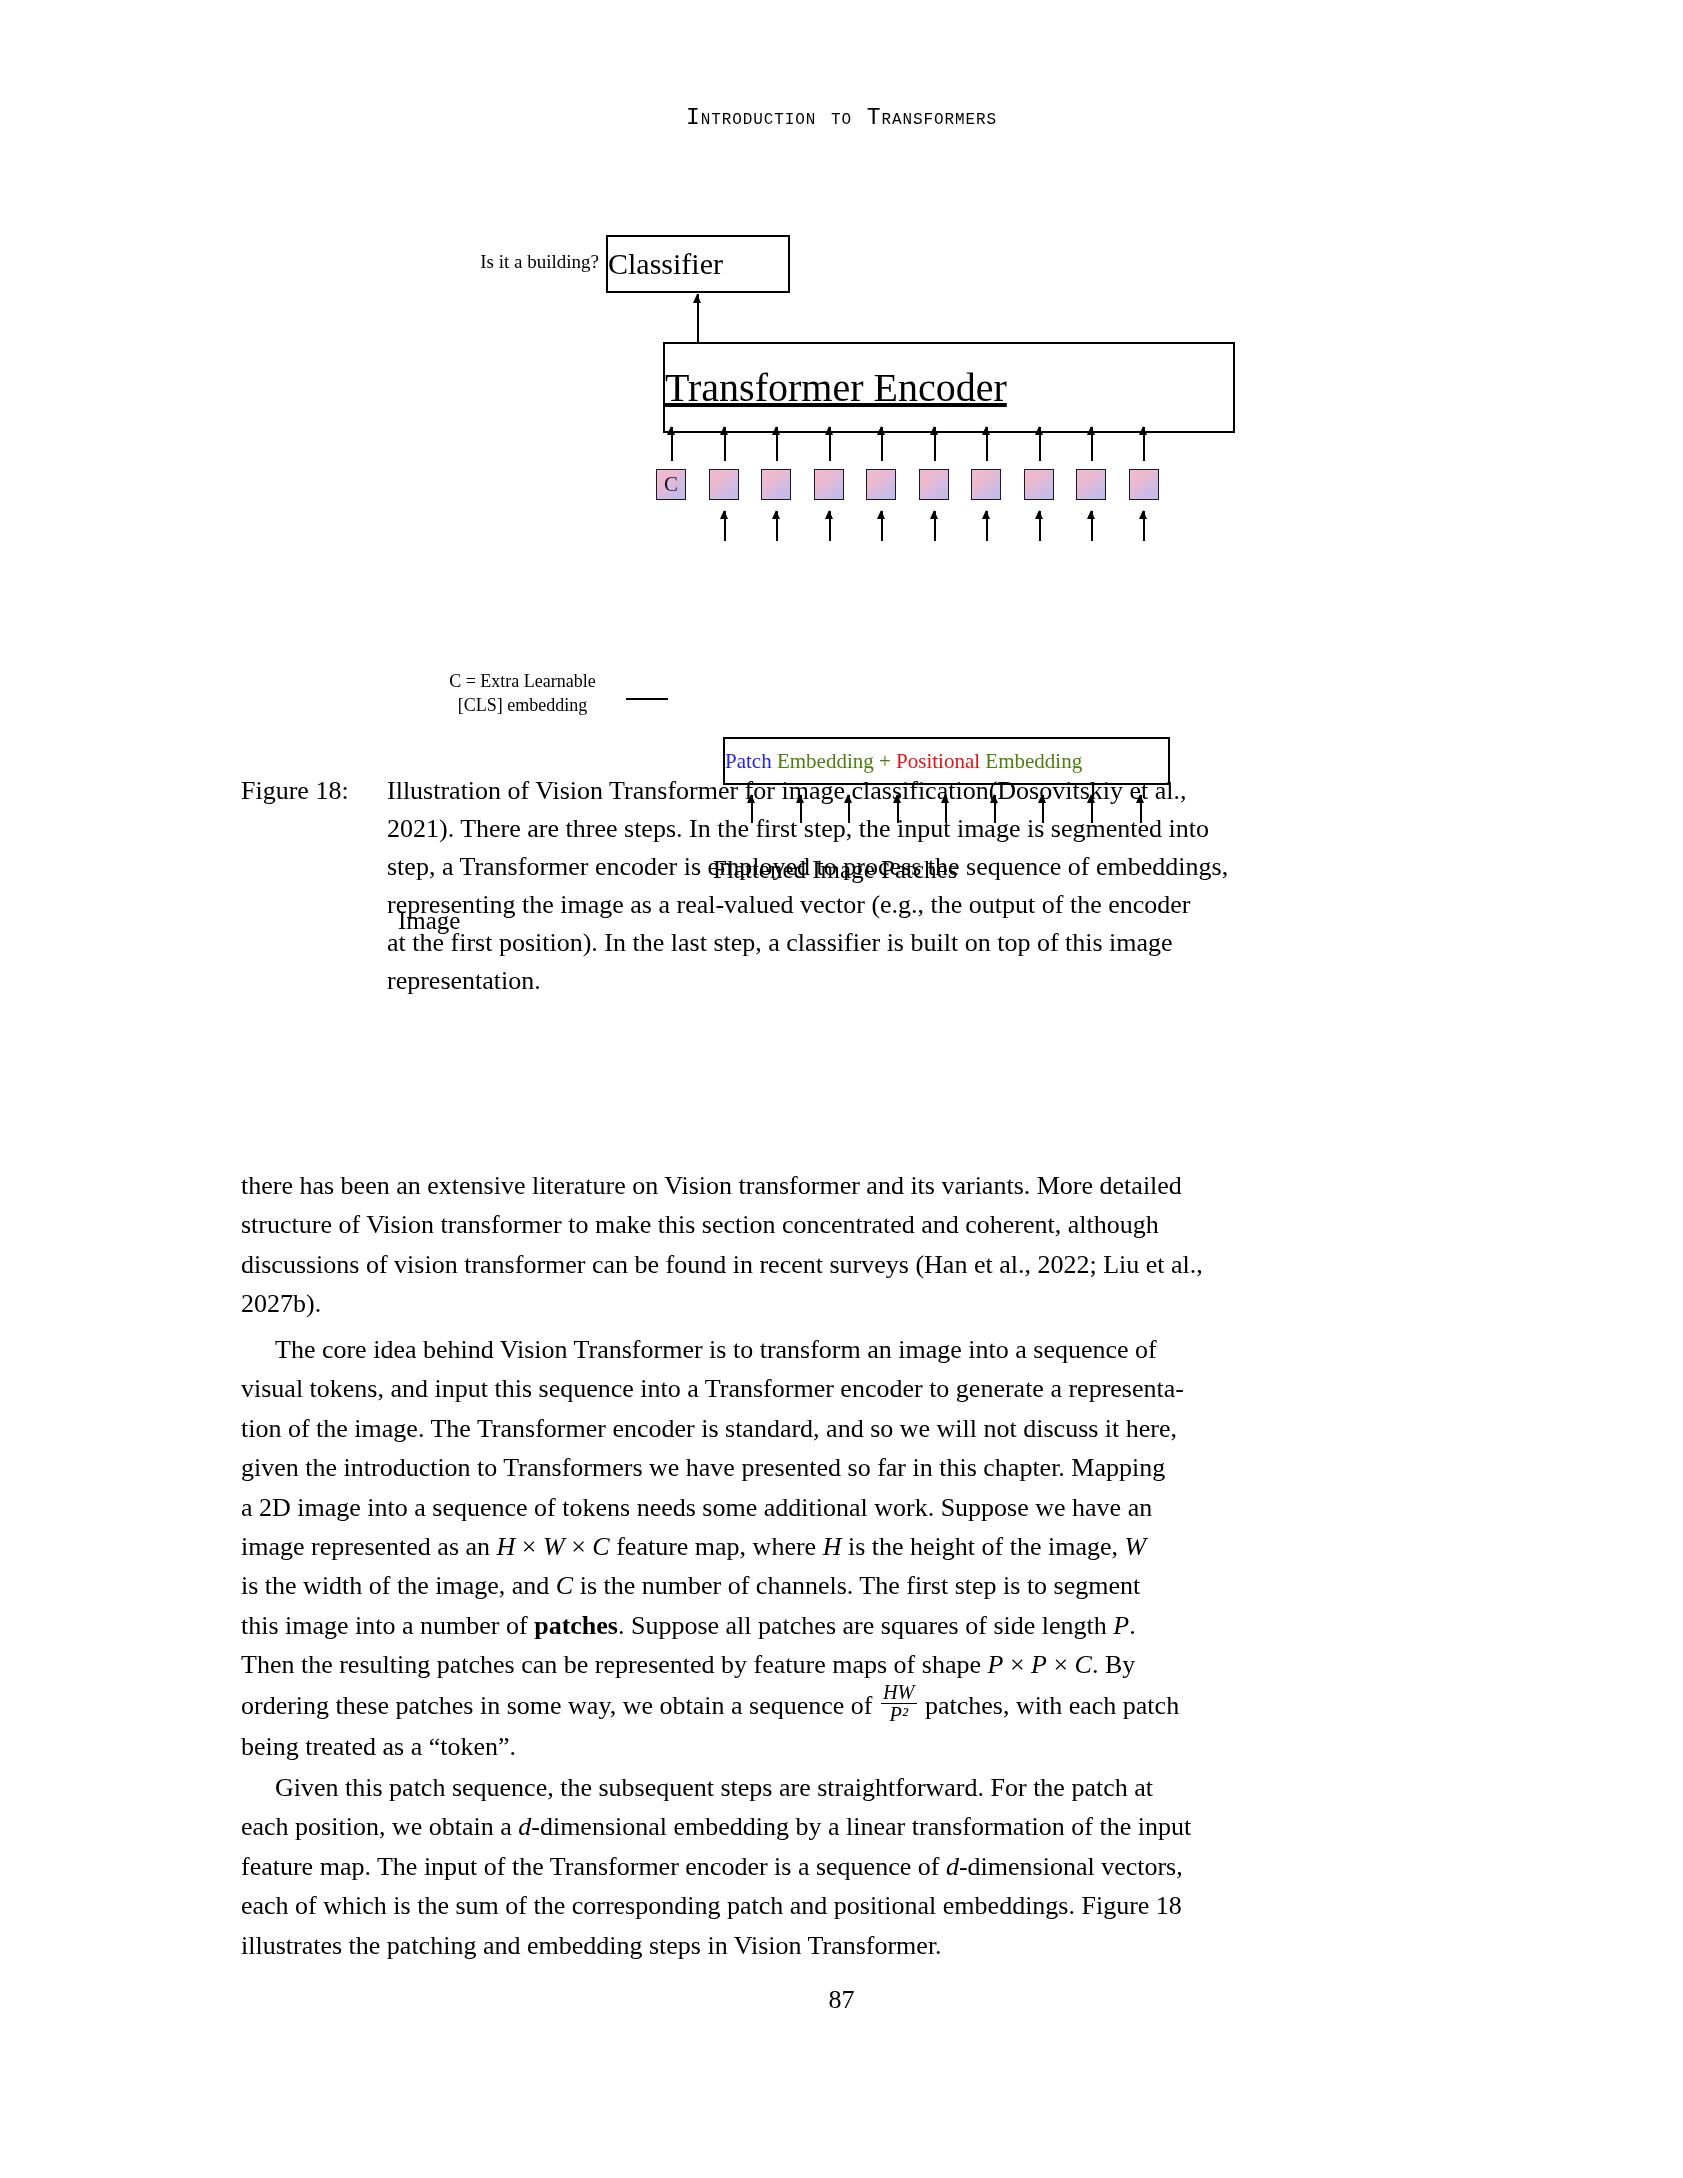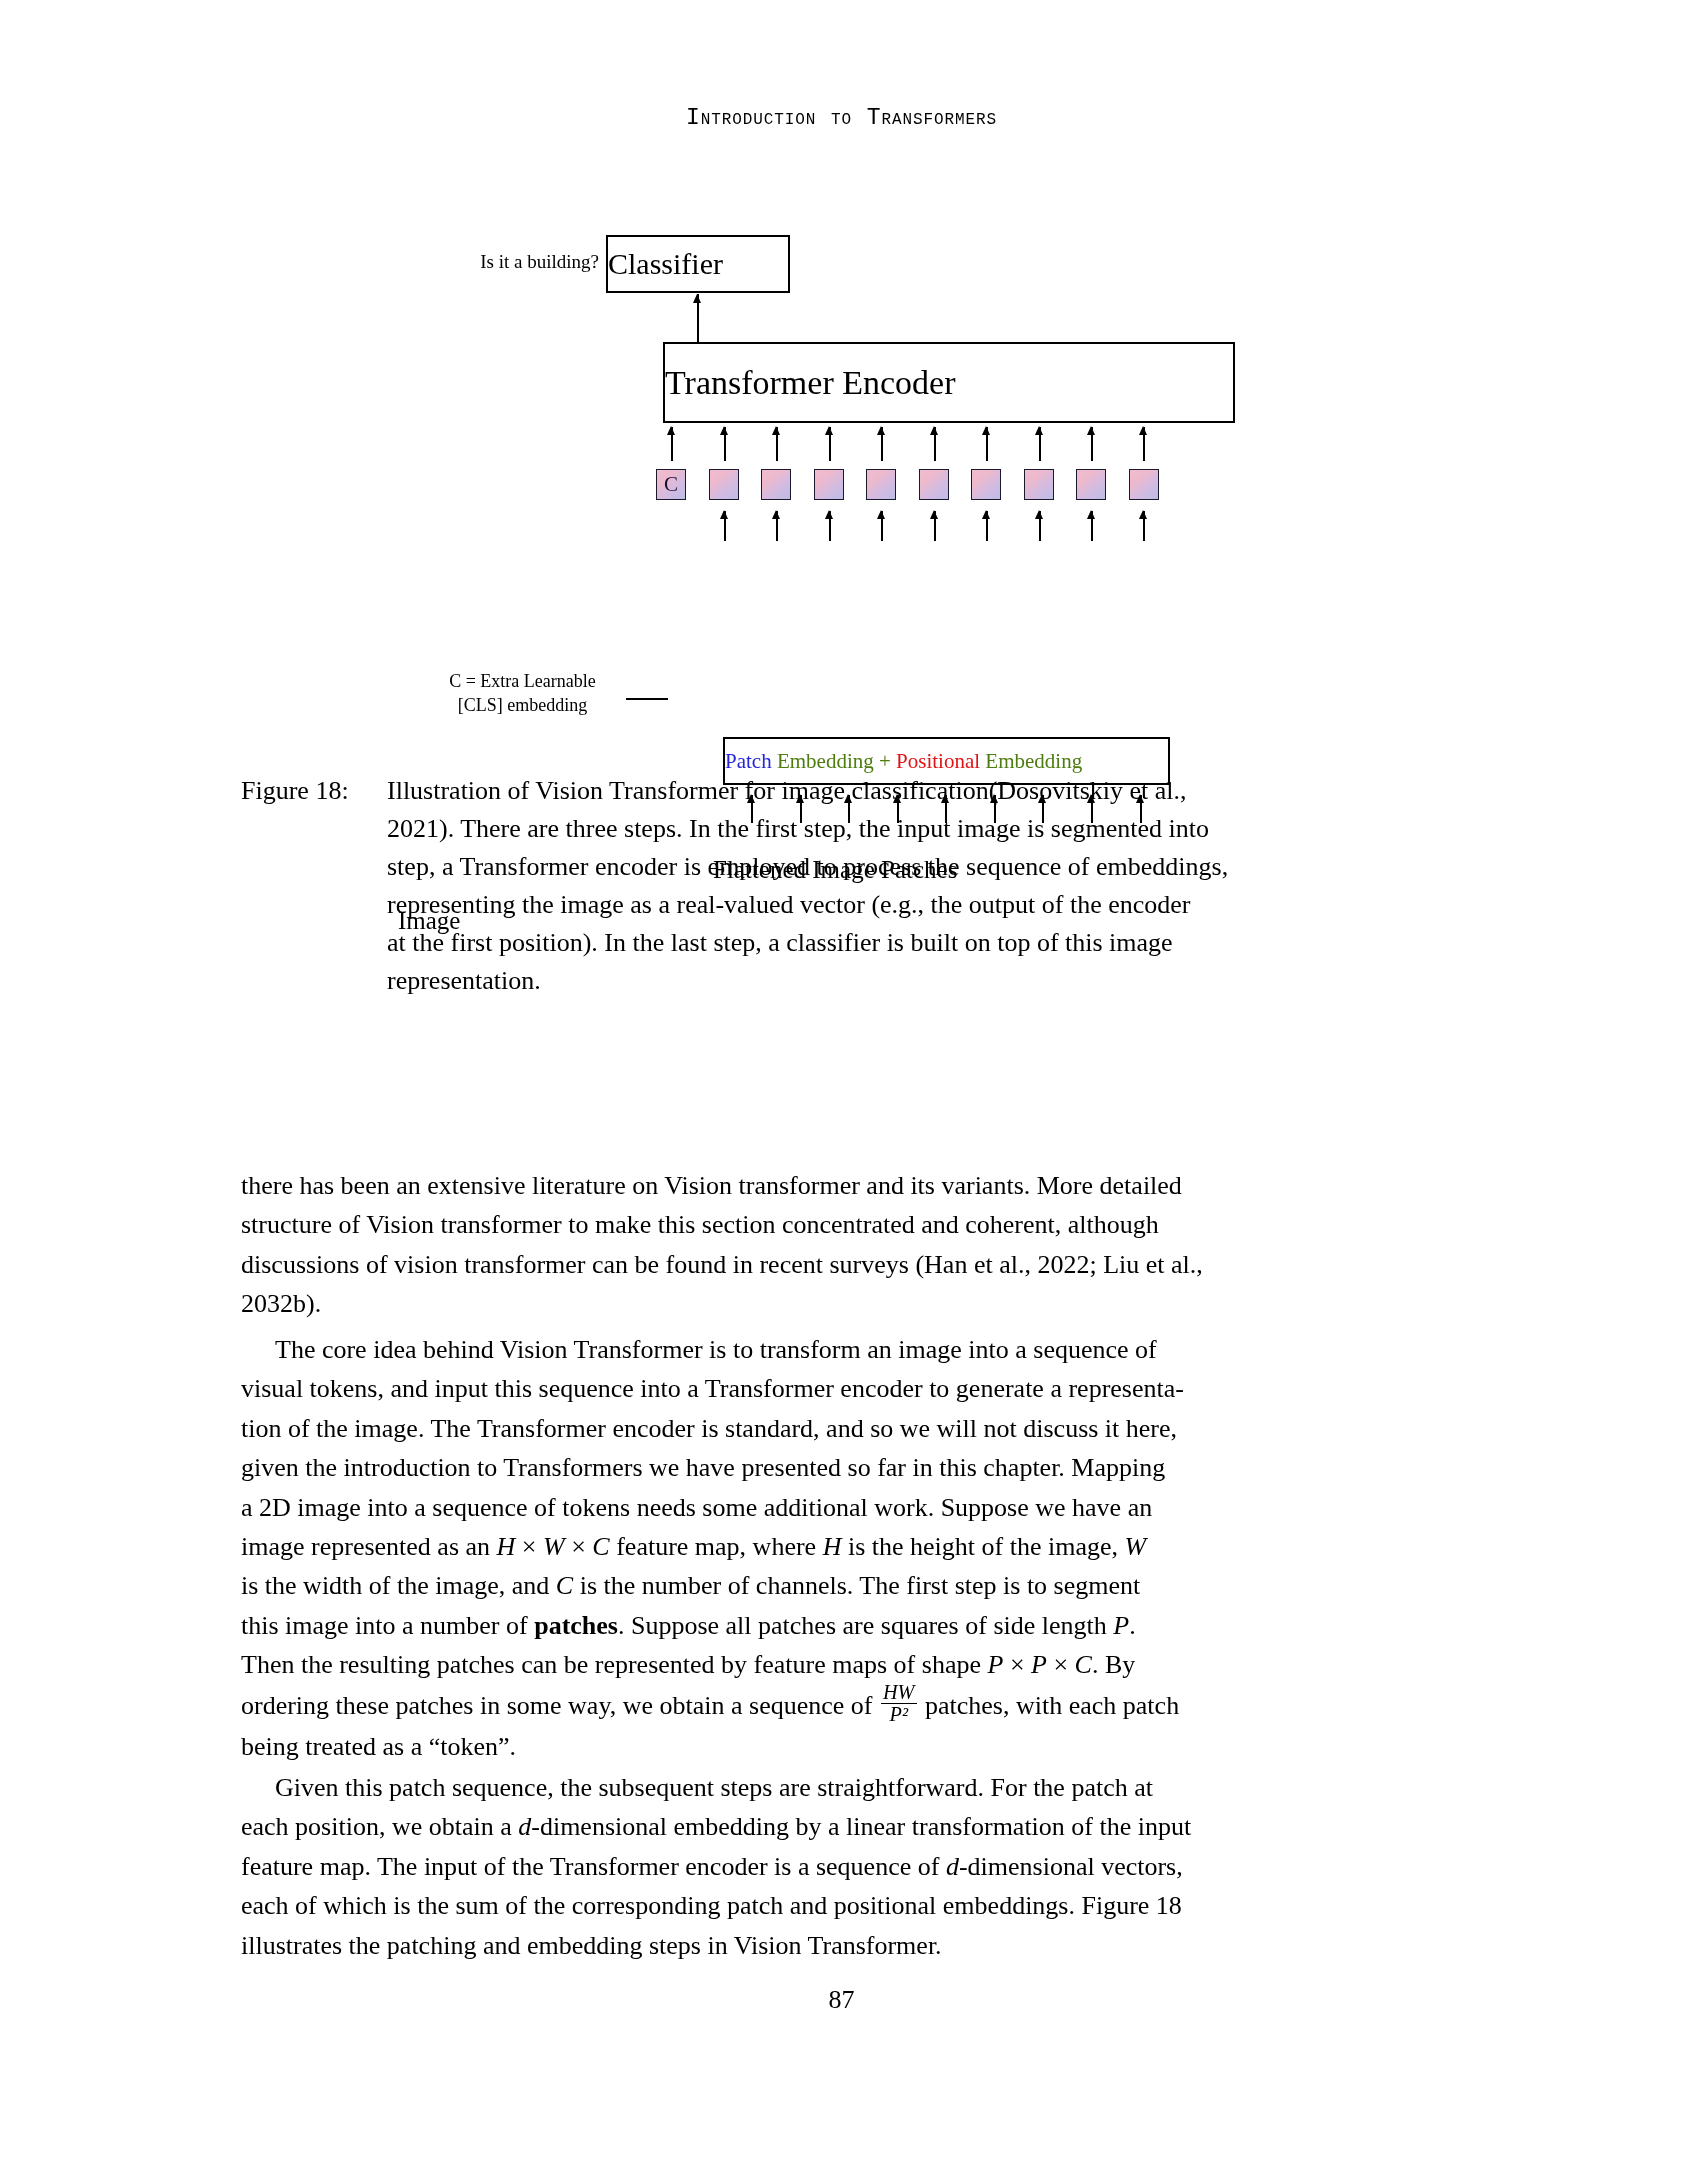--- a/index.html
+++ b/index.html
@@ -53,22 +53,23 @@
     top: 9px;
     width: 184px;
     height: 58px;
     font-size: 30px;
   }
 
   #encoder-box {
     left: 663px;
     top: 116px;
     width: 572px;
-    height: 81px;
-    font-size: 34px;
+    height: 91px;
+    font-size: 40px;
+    text-decoration: underline;
   }
 
   #embedding-box {
     left: 723px;
     top: 511px;
     width: 447px;
     height: 48px;
     font-size: 21px;
   }
   #embedding-box .pe-patch { color: #2424d8; }
@@ -443,21 +444,21 @@
     <span class="capline">representing the image as a real-valued vector (e.g., the output of the encoder</span>
     <span class="capline">at the first position). In the last step, a classifier is built on top of this image</span>
     <span class="capline">representation.</span>
   </div>
 </div>
 
 <div class="body-text" style="top:1166px;">
   <span class="tline">there has been an extensive literature on Vision transformer and its variants. More detailed</span>
   <span class="tline">structure of Vision transformer to make this section concentrated and coherent, although</span>
   <span class="tline">discussions of vision transformer can be found in recent surveys (Han et al., 2022; Liu et al.,</span>
-  <span class="tline">2032b).</span>
+  <span class="tline">2027b).</span>
 </div>
 
 <div class="body-text" style="top:1330px;">
   <span class="tline indent">The core idea behind Vision Transformer is to transform an image into a sequence of</span>
   <span class="tline">visual tokens, and input this sequence into a Transformer encoder to generate a representa-</span>
   <span class="tline">tion of the image. The Transformer encoder is standard, and so we will not discuss it here,</span>
   <span class="tline">given the introduction to Transformers we have presented so far in this chapter. Mapping</span>
   <span class="tline">a 2D image into a sequence of tokens needs some additional work. Suppose we have an</span>
 
   <span class="tline"><span>image represented as an </span><i class="math">H</i><span> × </span><i class="math">W</i><span> × </span><i class="math">C</i><span> feature map, where </span><i class="math">H</i><span> is the height of the image, </span><i class="math">W</i></span>

